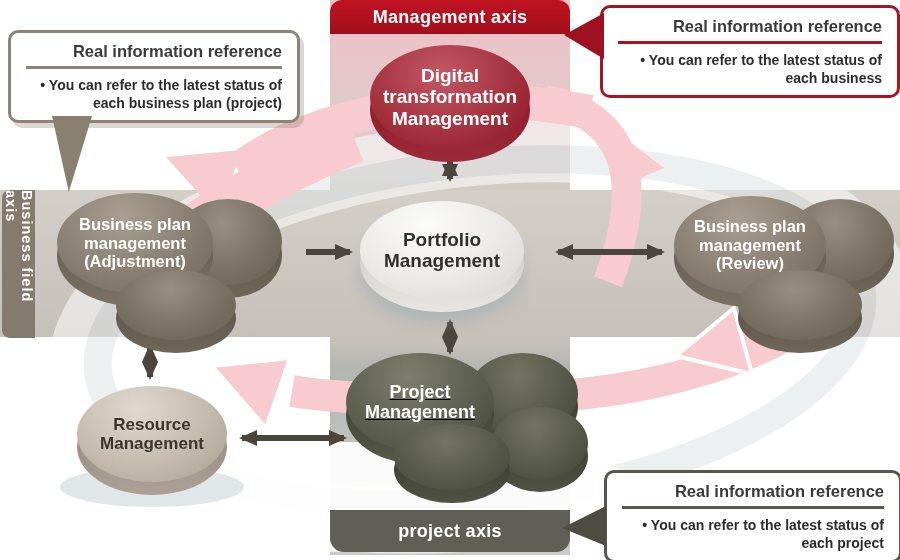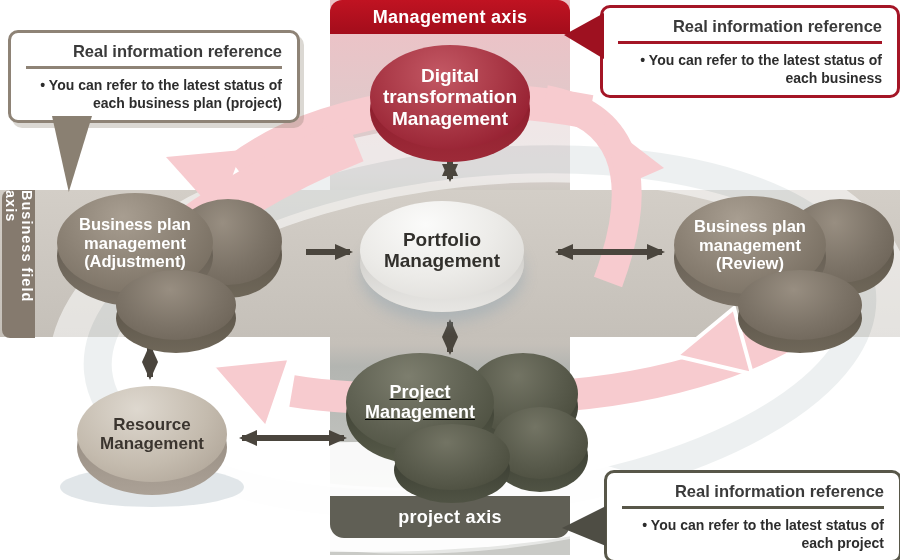--- a/index.html
+++ b/index.html
@@ -6,21 +6,21 @@
   #stage{position:relative;width:900px;height:560px;overflow:hidden;background:#fff;
          font-family:"Liberation Sans",sans-serif;font-weight:700;}
   
   .column{position:absolute;left:330px;top:0;width:240px;height:555px;z-index:1;
     background:linear-gradient(180deg,#ebc3c7 6%,#d8cecd 31%,#cfcac3 34%,#c5c0b9 62%,#b3b5b1 66%,#c9cac6 92%);}
   .band{position:absolute;left:0;top:190px;width:900px;height:147px;z-index:1;
     background:linear-gradient(180deg,#d3cec7,#c5c0b9);}
   .axis-header{position:absolute;left:330px;top:0;width:240px;height:34px;z-index:3;
     background:linear-gradient(180deg,#c01322,#a30d1b);border-radius:12px 12px 0 0;
     color:#fff;font-size:18px;display:flex;align-items:center;justify-content:center;letter-spacing:.3px;}
-  .axis-footer{position:absolute;left:330px;top:496px;width:240px;height:42px;z-index:3;
+  .axis-footer{position:absolute;left:330px;top:510px;width:240px;height:42px;z-index:3;
     background:#605f55;border-radius:0 0 14px 14px;color:#fff;font-size:18px;
     display:flex;align-items:center;justify-content:center;letter-spacing:.3px;}
   .vbar{position:absolute;left:2px;top:190px;width:33px;height:148px;z-index:3;
     background:#857a6e;border-radius:8px 0 0 8px;color:#fff;font-size:14.5px;
     display:flex;align-items:center;justify-content:center;
     writing-mode:vertical-rl;text-orientation:mixed;letter-spacing:1px;}
   
   #overlay{position:absolute;left:0;top:0;z-index:2;pointer-events:none;}
   
   .node{position:absolute;z-index:3;}

